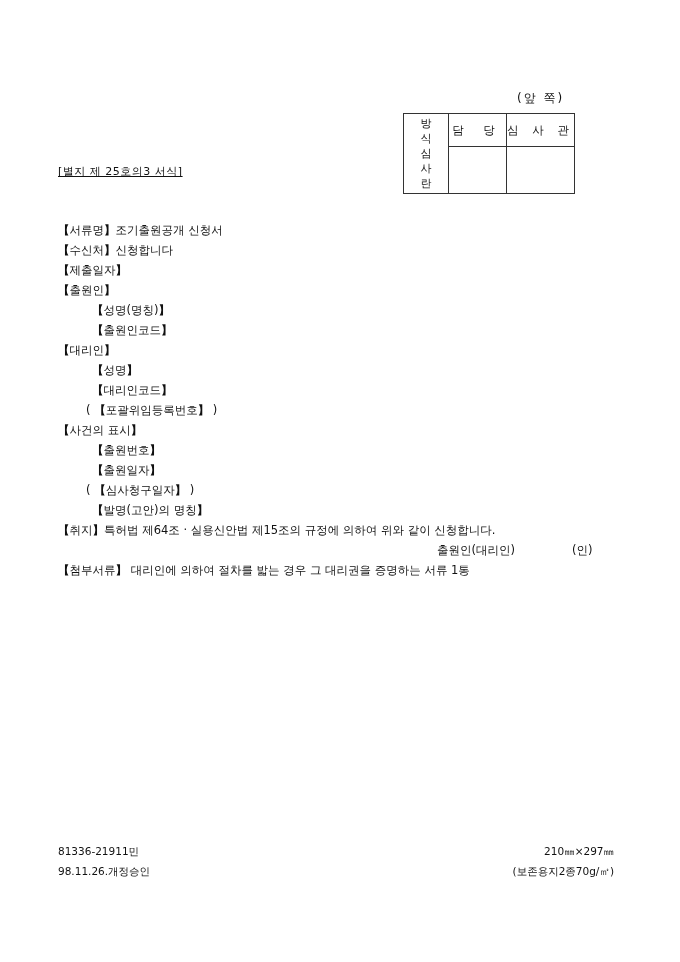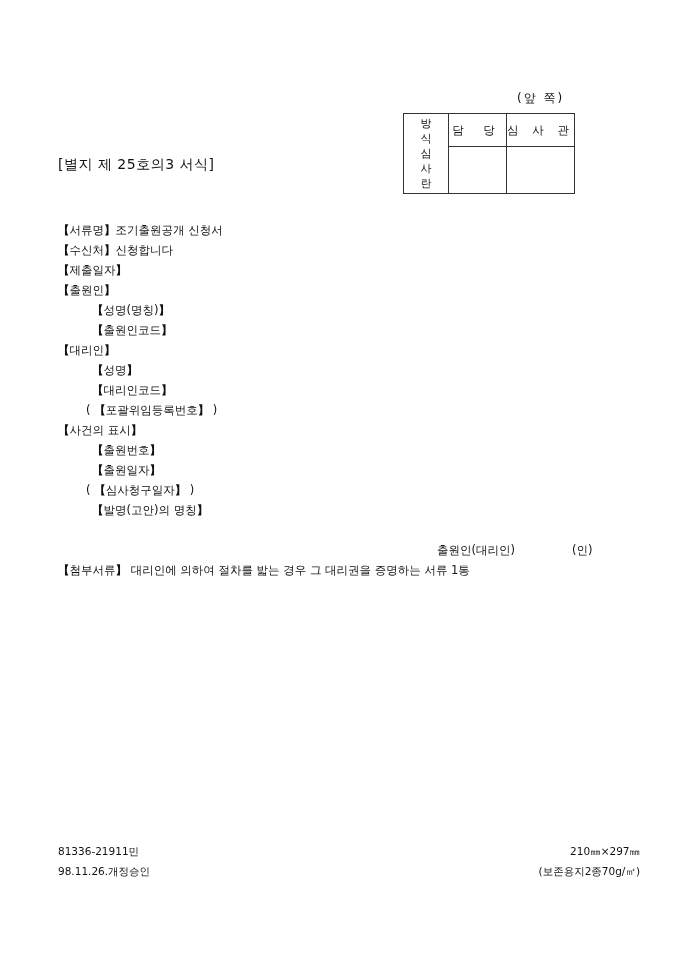--- a/index.html
+++ b/index.html
@@ -57,23 +57,24 @@
       height: 79px;
       line-height: 15px;
       font-size: 11px;
     }
     .review-table .label-col span { display: block; }
     .review-table .hdr-a { width: 57px; height: 32px; letter-spacing: 8px; }
     .review-table .hdr-b { width: 67px; height: 32px; letter-spacing: 5px; margin-left: 32px; }
     .review-table .cell { height: 46px; }
     .form-ref {
       position: absolute;
-      left: 58px; top: 156px;
-      font-size: 14px;
+      left: 58px; top: 164px;
+      font-size: 11px;
       letter-spacing: 0.5px;
+      text-decoration: underline;
     }
     .field {
       position: absolute;
       font-size: 11.5px;
       white-space: nowrap;
       line-height: 14px;
     }
     .field .br { font-weight: bold; }
     .lvl0 { left: 58px; }
     .lvl1 { left: 92px; }
@@ -88,21 +89,21 @@
       position: absolute;
       left: 572px; top: 543px;
       font-size: 11.5px;
     }
     .footer-left, .footer-right {
       position: absolute;
       font-size: 10.5px;
       white-space: nowrap;
     }
     .footer-left { left: 58px; }
-    .footer-right { right: 40px; text-align: center; }
+    .footer-right { right: 66px; text-align: center; }
   </style>
 </head>
 <body>
 
 <div class="page">
 
 
   <div class="page-side">(앞 쪽)</div>
 
   <table class="review-table">
@@ -165,20 +166,23 @@
   </div>
   <div class="field lvl1" style="top:463px">
     <span class="br">【</span><span>출원일자</span><span class="br">】</span>
   </div>
   <div class="field lvl1p" style="top:483px">
     <span>(</span> <span class="br">【</span><span>심사청구일자</span><span class="br">】</span> <span>)</span>
   </div>
   <div class="field lvl1" style="top:503px">
     <span class="br">【</span><span>발명(고안)의 명칭</span><span class="br">】</span>
   </div>
+  <div class="field lvl0" style="top:523px">
+    <span class="br">【</span><span>취지</span><span class="br">】</span><span>특허법 제64조 · 실용신안법 제15조의 규정에 의하여 위와 같이 신청합니다.</span>
+  </div>
 
   <div class="applicant-sign">출원인(대리인)</div>
   <div class="seal">(인)</div>
 
   <div class="field lvl0" style="top:563px">
     <span class="br">【</span><span>첨부서류</span><span class="br">】</span><span> 대리인에 의하여 절차를 밟는 경우 그 대리권을 증명하는 서류 1통</span>
   </div>
 
   <div class="footer-left" style="top:845px">81336-21911민</div>
   <div class="footer-left" style="top:865px">98.11.26.개정승인</div>

